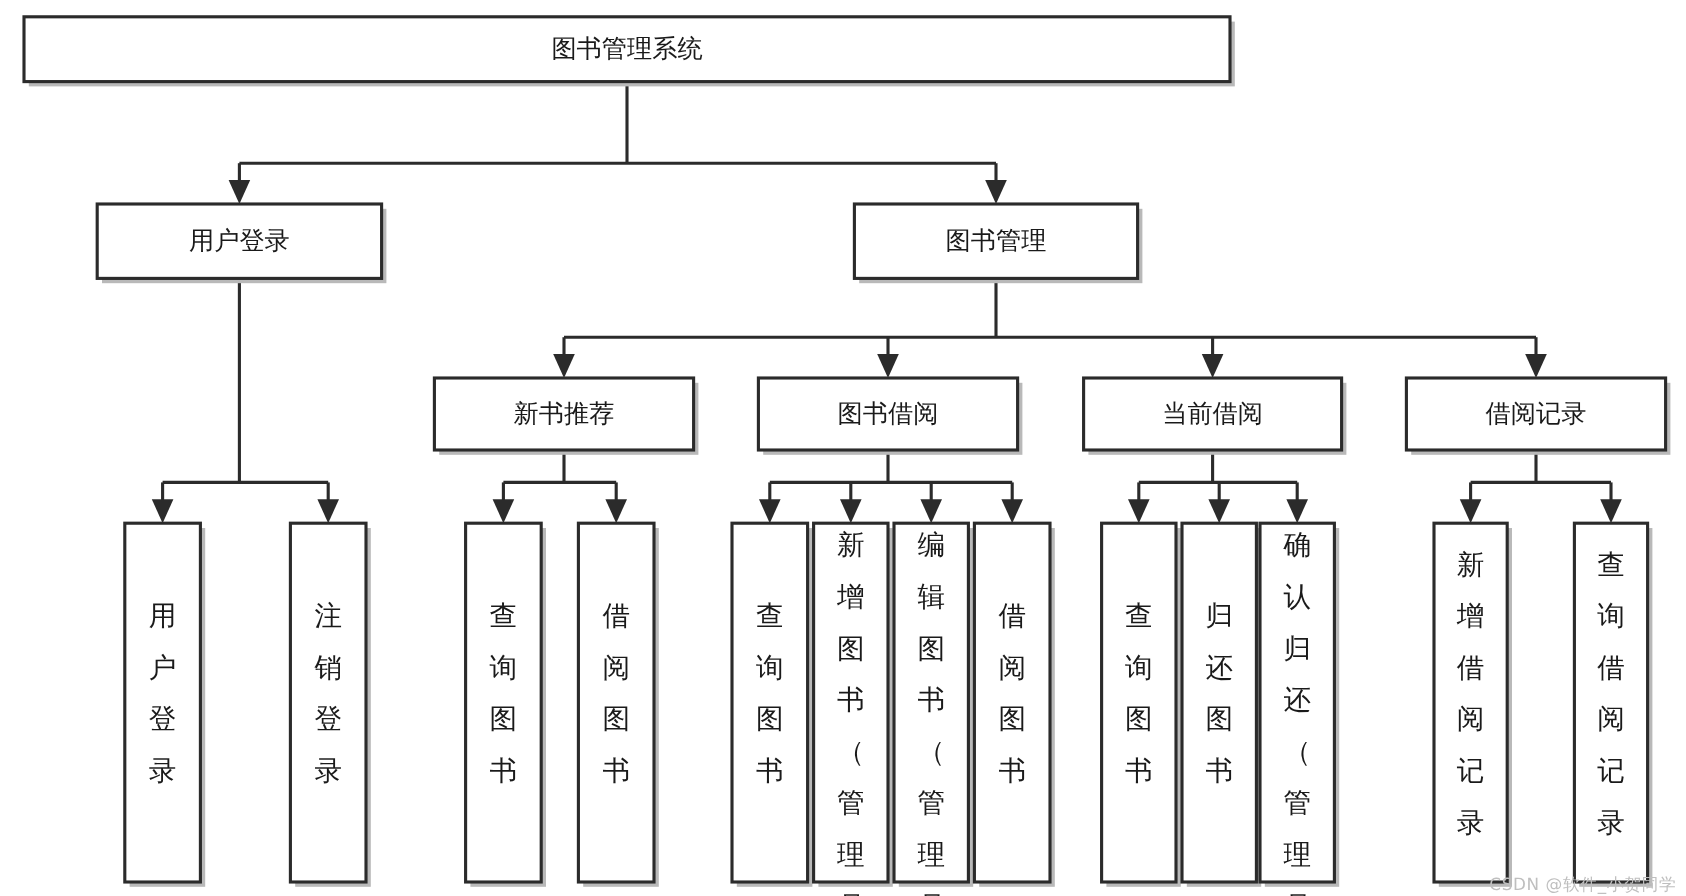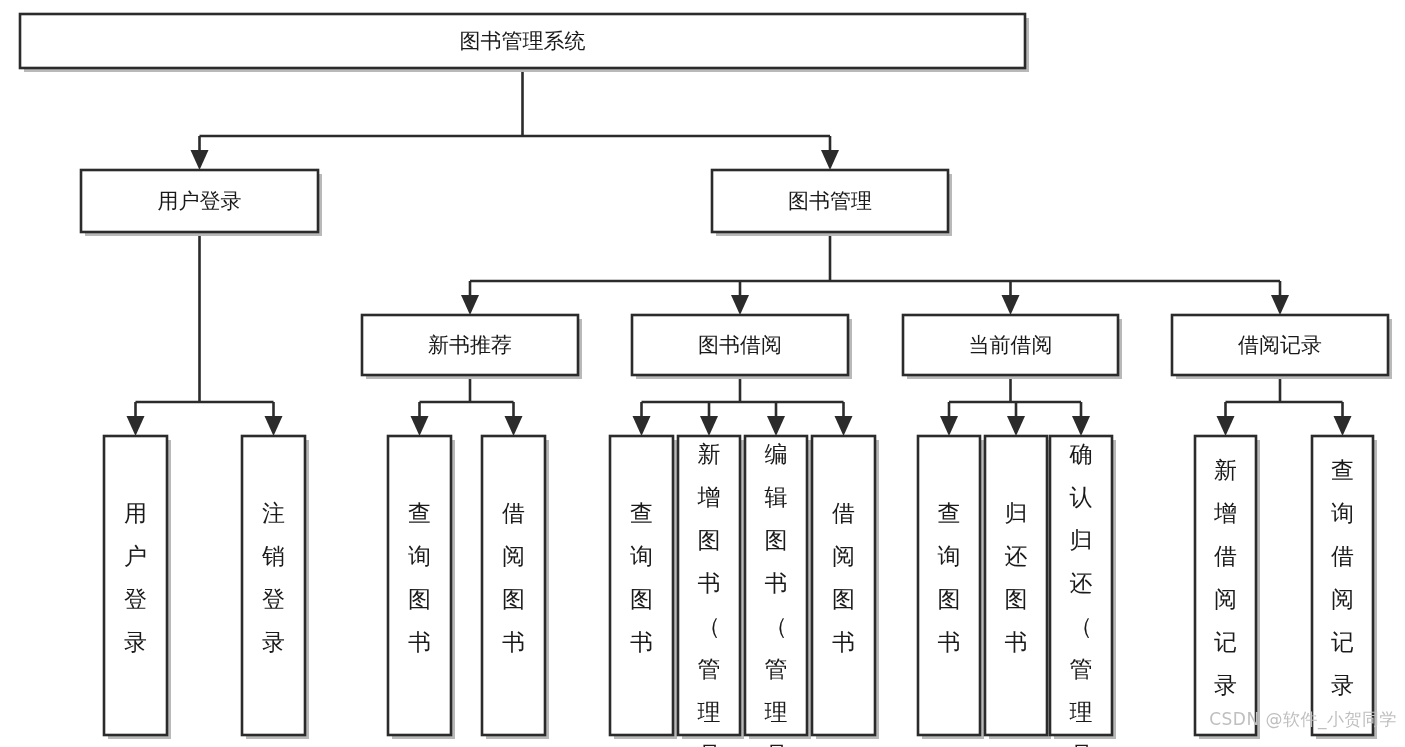--- a/index.html
+++ b/index.html
@@ -51,24 +51,24 @@
   }
   .node-label-v {
     fill: #1a1a1a;
     font-family: "DejaVu Sans", "Liberation Sans", sans-serif;
     font-size: 23px;
     text-anchor: middle;
   }
   .watermark {
     position: absolute;
     right: 8px;
-    bottom: 16px;
+    bottom: 0;
     color: #bfbfbf;
     font-family: "DejaVu Sans", "Liberation Sans", sans-serif;
-    font-size: 17px;
+    font-size: 14px;
     letter-spacing: 0.5px;
     white-space: nowrap;
     user-select: none;
     margin-top: 34px;
   }
 </style>
 </head>
 <body>
 
 <div id="diagram-root">

